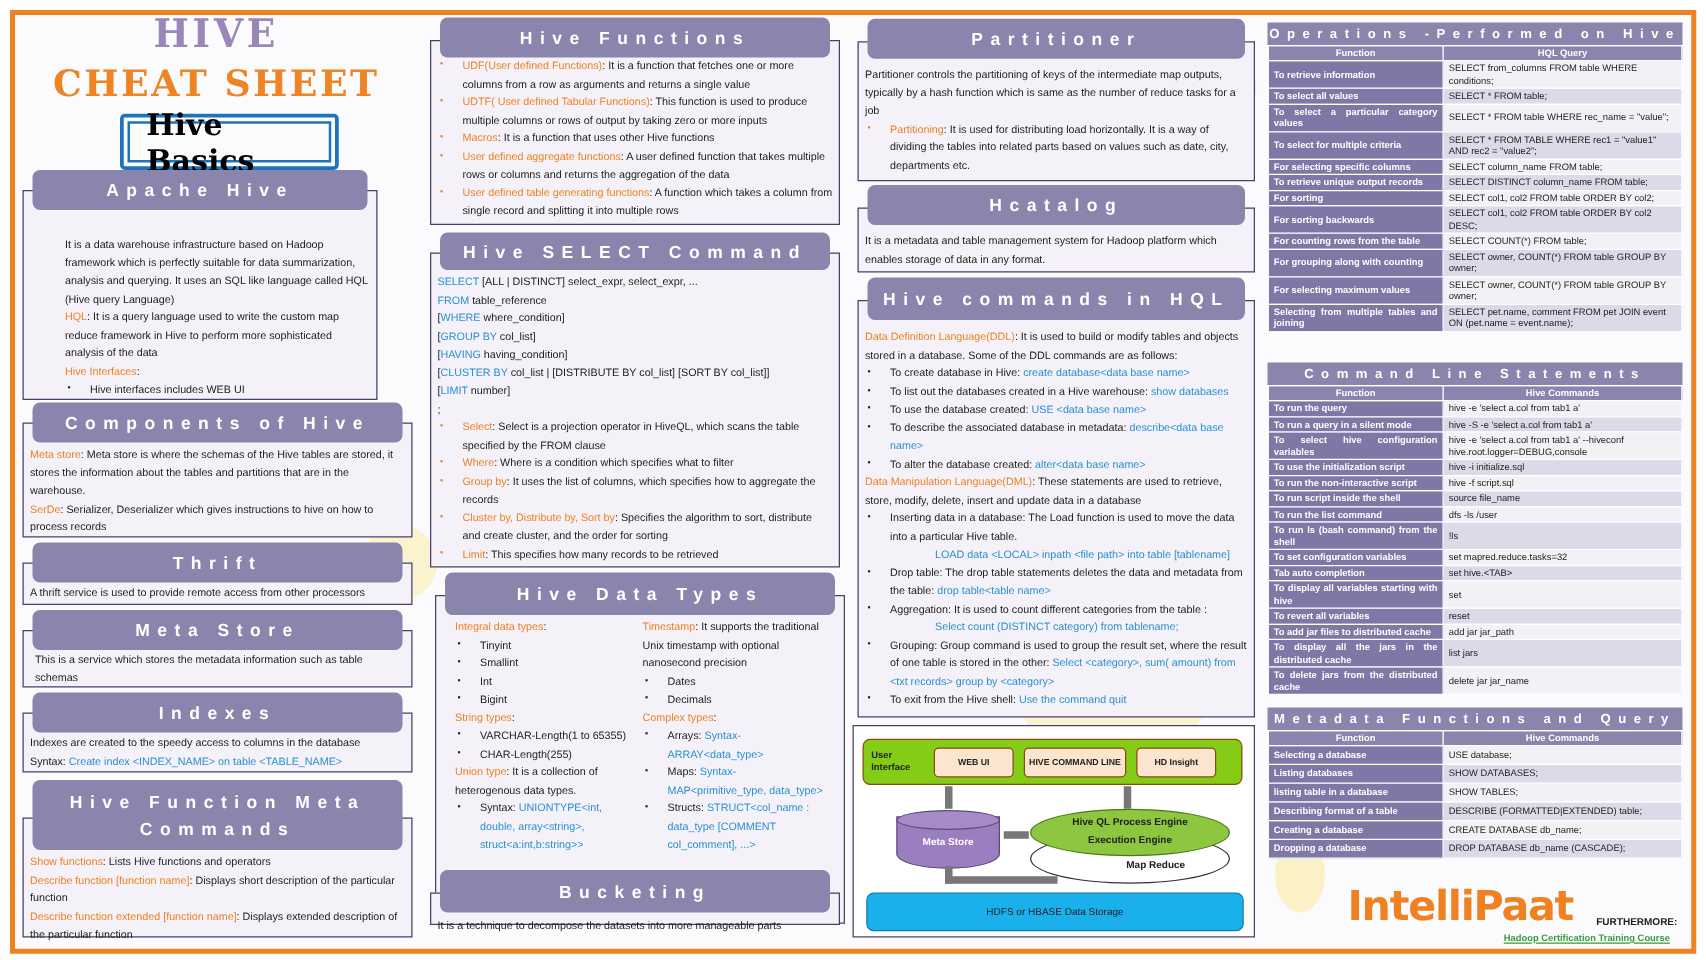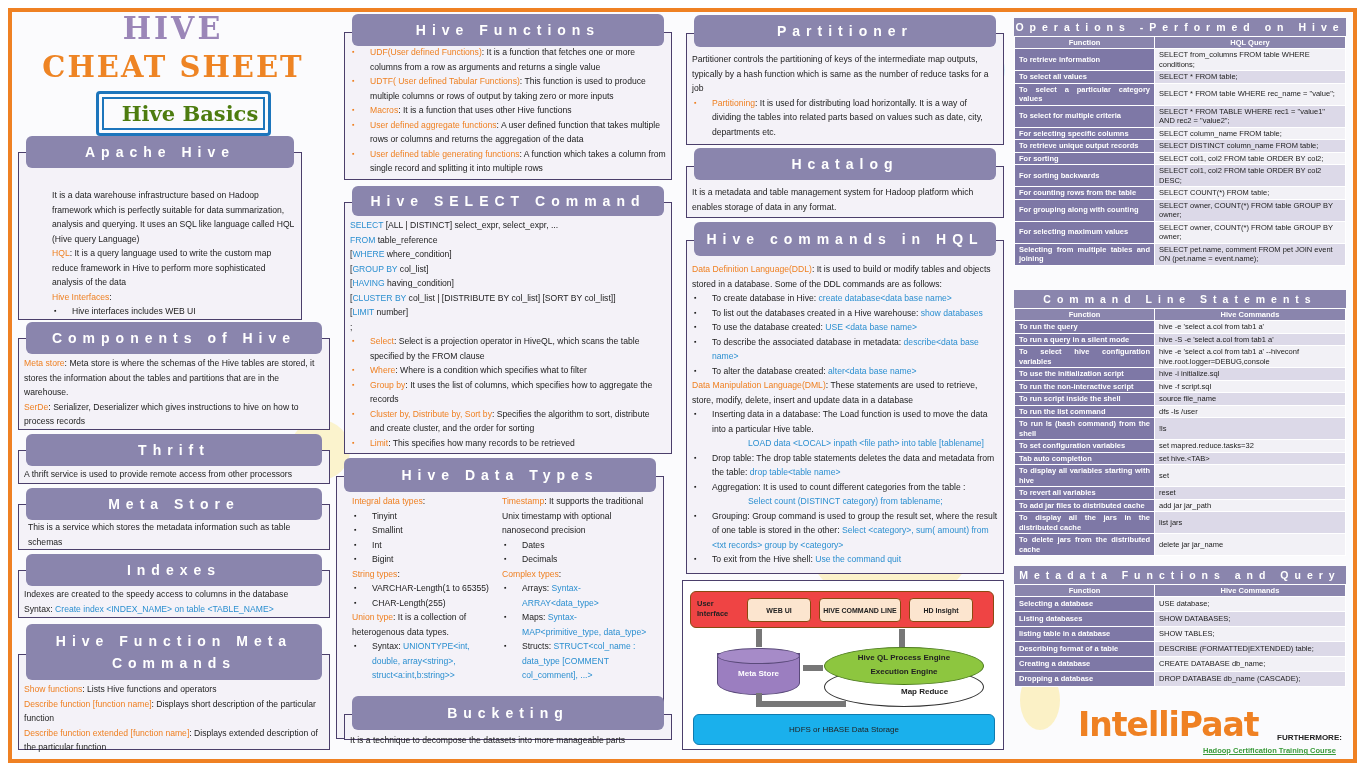--- a/index.html
+++ b/index.html
@@ -9,21 +9,21 @@
   .frame { position: absolute; left: 8px; top: 8px; width: 1349px; height: 755px; border: 4px solid #ef8123; background: #fbfbfd; }
 
   .deco { position: absolute; border-radius: 50%; pointer-events: none; }
 
   .col { position: absolute; }
 
   
   .title-hive { position: absolute; left: 0; top: 4px; width: 310px; text-align: center; font-family: "DejaVu Serif", serif; font-weight: bold; font-size: 30px; color: #9b86b8; letter-spacing: 3px; transform: scaleY(1.05); }
   .title-cheat { position: absolute; left: 0; top: 44px; width: 310px; text-align: center; font-family: "DejaVu Serif", serif; font-weight: bold; font-size: 29px; color: #ee8424; letter-spacing: 2px; }
   .basics-box { position: absolute; left: 78px; top: 85px; width: 175px; height: 45px; border: 3px solid #1c75bc; border-radius: 4px; padding: 3px; }
-  .basics-inner { width: 100%; height: 100%; border: 2px solid #1c75bc; display: flex; align-items: center; justify-content: center; font-family: "DejaVu Serif", serif; font-weight: bold; font-size: 21px; color: #4d7c0f; padding-left: 13px; }
+  .basics-inner { width: 100%; height: 100%; border: 2px solid #1c75bc; display: flex; align-items: center; justify-content: center; font-family: "DejaVu Serif", serif; font-weight: bold; font-size: 24px; color: #000000; padding-left: 13px; }
 
   
   .section { position: absolute; }
   .section .box { position: absolute; left: 0; right: 0; bottom: 0; border: 1.5px solid #4b3f6b; background: #f4f2f8; }
   .section .hdr { position: absolute; left: 8px; right: 8px; top: 0; background: #8a85ad; border-radius: 6px; color: #fff; font-weight: bold; text-align: center; letter-spacing: 6px; font-size: 14px; display: flex; align-items: center; justify-content: center; line-height: 1.5; z-index: 2; }
   .section .content { position: absolute; left: 6px; right: 6px; font-size: 8.6px; line-height: 14.5px; color: #222; z-index: 1; }
   .k { color: #ef8123; }
   .b { color: #2b8fd0; }
   ul.bul { list-style: none; }
   ul.bul li { position: relative; padding-left: 20px; }
@@ -37,21 +37,21 @@
   table.ht { width: 100%; border-collapse: collapse; font-size: 7.5px; }
   table.ht th { background: #8a85ad; color: #fff; font-weight: bold; height: 12px; border: 1px solid #fff; font-size: 7.5px; }
   table.ht td { border: 1px solid #fff; padding: 1px 4px; line-height: 9.5px; }
   table.ht td.fn { background: #7e78a6; color: #fff; font-weight: bold; width: 140px; text-align: justify; }
   table.ht tr:nth-child(odd) td.q { background: #f2f1f6; }
   table.ht tr:nth-child(even) td.q { background: #dcd9e8; }
   table.ht td.q { color: #222; }
 
   
   .diagram { position: absolute; left: 682px; top: 580px; width: 322px; height: 170px; border: 1.5px solid #4b3f6b; background: #fff; }
-  .ui-bar { position: absolute; left: 7px; top: 10px; width: 304px; height: 37px; background: #ef4444; border: 1px solid #8a4a10; border-radius: 6px; }
+  .ui-bar { position: absolute; left: 7px; top: 10px; width: 304px; height: 37px; background: #84cc16; border: 1px solid #8a4a10; border-radius: 6px; }
   .ui-label { position: absolute; left: 6px; top: 7px; font-size: 7.5px; font-weight: bold; color: #222; line-height: 10px; }
   .ui-btn { position: absolute; top: 6px; height: 24px; background: #fce5cf; border: 1px solid #8a4a10; border-radius: 4px; font-size: 7px; font-weight: bold; display: flex; align-items: center; justify-content: center; }
   .storage { position: absolute; left: 10px; top: 133px; width: 302px; height: 31px; background: #1ab0ec; border: 1px solid #0e7bb0; border-radius: 6px; display: flex; align-items: center; justify-content: center; font-size: 8px; font-weight: normal; color: #222; }
   .cyl { position: absolute; left: 34px; top: 72px; width: 83px; height: 42px; background: #9b7ec0; border: 1px solid #5a4a7a; border-radius: 0 0 40px 40px / 0 0 12px 12px; }
   .cyl-top { position: absolute; left: 34px; top: 67px; width: 83px; height: 16px; background: #a68bc8; border: 1px solid #5a4a7a; border-radius: 50%; }
   .cyl-label { position: absolute; left: 34px; top: 88px; width: 83px; text-align: center; font-size: 8px; font-weight: bold; color: #fff; }
   .ell-white { position: absolute; left: 141px; top: 86px; width: 160px; height: 40px; border: 1px solid #333; border-radius: 50%; background: #fff; }
   .ell-green { position: absolute; left: 141px; top: 66px; width: 160px; height: 38px; background: #8dc63f; border: 1px solid #4a7a1a; border-radius: 50%; }
   .arrow-v { position: absolute; width: 6px; background: #777; }
   .arrow-h { position: absolute; height: 6px; background: #777; }
@@ -165,21 +165,21 @@
     <ul class="bul or">
       <li><span class="k">Select</span><span>: Select is a projection operator in HiveQL, which scans the table specified by the FROM clause</span></li>
       <li><span class="k">Where</span><span>: Where is a condition which specifies what to filter</span></li>
       <li><span class="k">Group by</span><span>: It uses the list of columns, which specifies how to aggregate the records</span></li>
       <li><span class="k">Cluster by, Distribute by, Sort by</span><span>: Specifies the algorithm to sort, distribute and create cluster, and the order for sorting</span></li>
       <li><span class="k">Limit</span><span>: This specifies how many records to be retrieved</span></li>
     </ul>
   </div>
 </div>
 
-<div class="section" style="left:336px;top:458px;width:328px;height:281px;">
+<div class="section" style="left:348px;top:458px;width:328px;height:281px;">
   <div class="box" style="top:18px;"></div>
   <div class="hdr" style="height:34px;">Hive Data Types</div>
   <div class="content" style="top:36px;left:16px;right:auto;width:148px;">
     <div><span class="k">Integral data types</span>:</div>
     <ul class="bul">
       <li>Tinyint</li>
       <li>Smallint</li>
       <li>Int</li>
       <li>Bigint</li>
     </ul>

